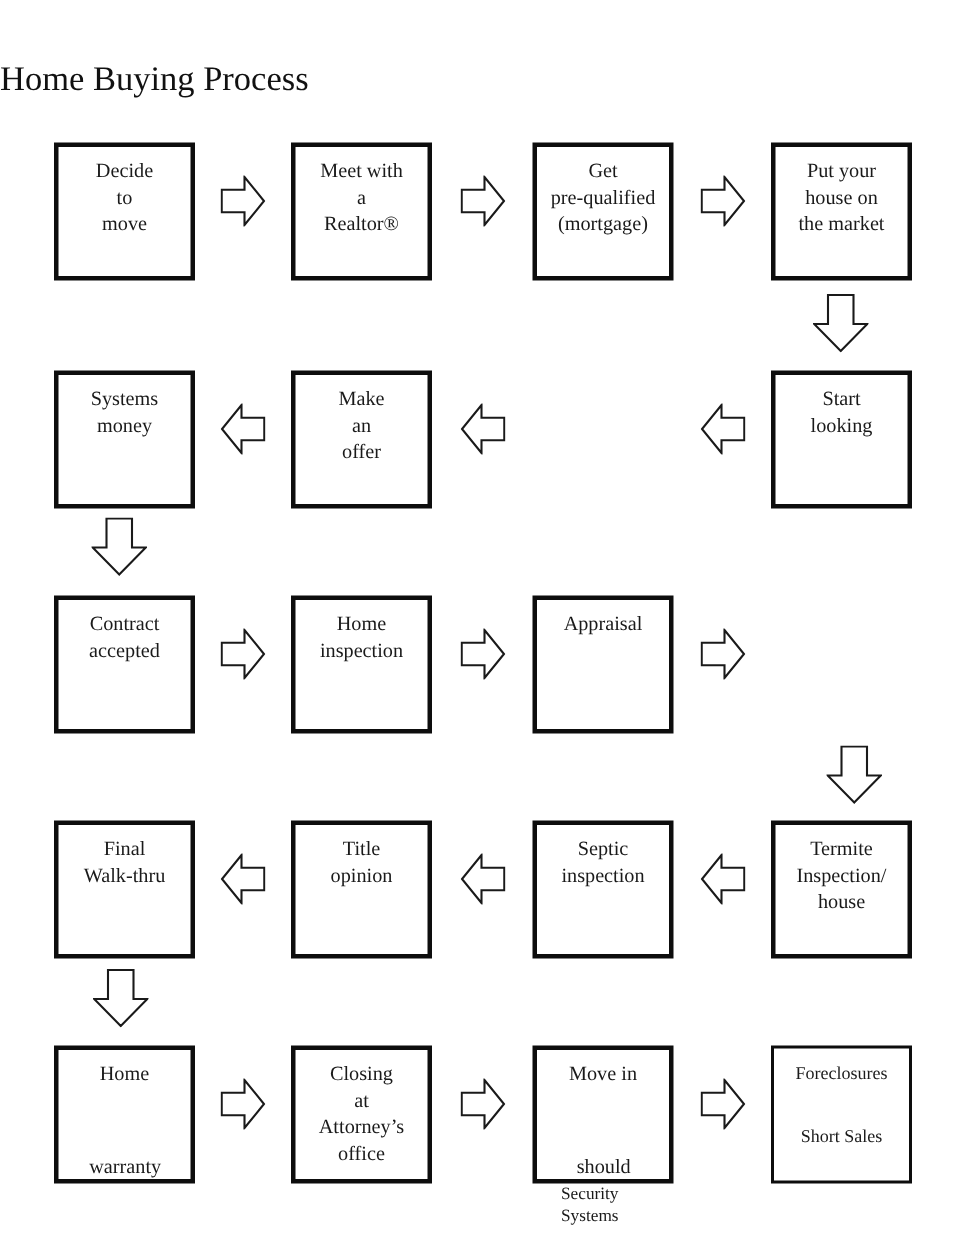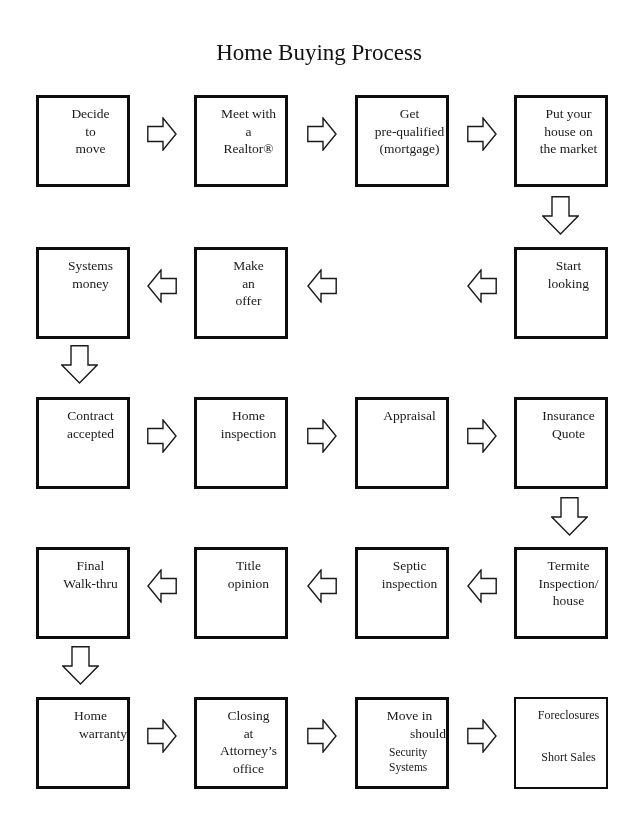--- a/index.html
+++ b/index.html
@@ -2,33 +2,33 @@
 <html><head>
 <meta charset="utf-8">
 <style>
   html,body { margin:0; padding:0; background:#ffffff; }
   .page {
     position:relative; width:638px; height:826px; background:#ffffff;
     font-family:"Liberation Serif", serif; color:#1a1a1a; overflow:hidden;
   }
   .title {
     position:absolute; top:40px; left:0; width:100%;
-    text-align:center; font-size:23px; line-height:26px; color:#111;
+    font-size:23px; line-height:26px; color:#111;
   }
   .box {
     position:absolute; width:94px; height:92px; box-sizing:border-box;
     border:3px solid #0d0d0d; background:#ffffff;
     padding-top:7px; text-align:center;
     font-size:13.5px; line-height:17.5px;
   }
   .box.thin {
     border-width:2px; font-size:12px; line-height:16px; padding-top:8px;
   }
-  .ln { display:block;margin-left:15px; }
-  .ln.left-flush { text-align:right; margin-left:1px; }
+  .ln { display:block; }
+  .ln.left-flush { text-align:center; margin-left:1px;margin-top:44px; }
   .ln.small { font-size:11.5px; line-height:15px; text-align:left; padding-left:16px; }
   .ln.first-small { margin-top:3px; }
   .ln.gap-top { margin-top:26px; }
   .arrow { position:absolute; line-height:0; }
   .arrow svg { display:block; }
 </style>
 </head>
 <body>
 
 <div class="page">
@@ -118,24 +118,20 @@
     <span class="ln">Contract</span>
     <span class="ln">accepted</span>
   </div>
   <div class="box" style="left:194px;top:397px">
     <span class="ln">Home</span>
     <span class="ln">inspection</span>
   </div>
   <div class="box" style="left:355px;top:397px">
     <span class="ln">Appraisal</span>
   </div>
-  <div class="box" style="left:514px;top:397px">
-    <span class="ln">Insurance</span>
-    <span class="ln">Quote</span>
-  </div>
 
   <div class="arrow" style="left:147px;top:419px">
     <svg width="30" height="34" viewBox="0 0 30 34">
         <polygon points="0.8,9.5 16,9.5 16,1 29,17 16,33 16,24.5 0.8,24.5" fill="#ffffff" stroke="#1a1a1a" stroke-width="1.4"></polygon>
       </svg>
   </div>
   <div class="arrow" style="left:307px;top:419px">
     <svg width="30" height="34" viewBox="0 0 30 34">
         <polygon points="0.8,9.5 16,9.5 16,1 29,17 16,33 16,24.5 0.8,24.5" fill="#ffffff" stroke="#1a1a1a" stroke-width="1.4"></polygon>
       </svg>

